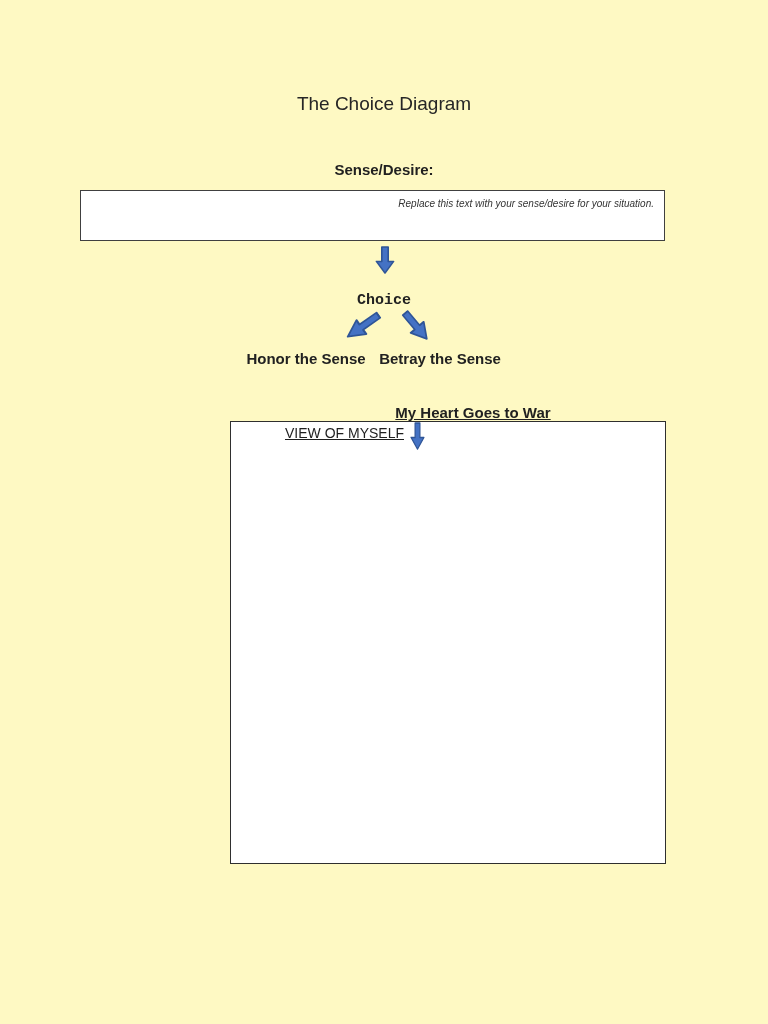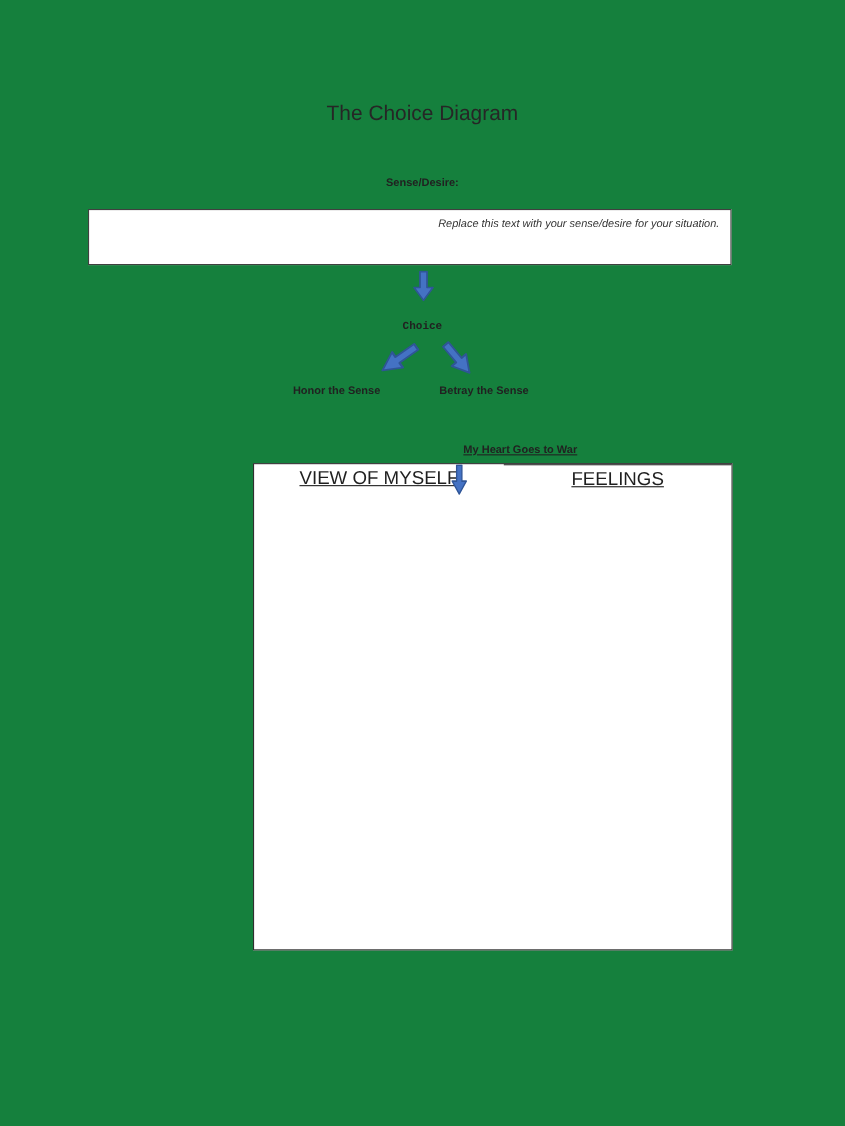--- a/index.html
+++ b/index.html
@@ -4,42 +4,42 @@
 <style>
   html, body { margin: 0; padding: 0; }
   body {
     font-family: "Liberation Sans", "DejaVu Sans", sans-serif;
     background: #ffffff;
   }
   .page {
     position: relative;
     width: 768px;
     height: 1024px;
-    background: #15803d;
+    background: #fef9c3;
     overflow: hidden;
     color: #222222;
   }
   .centered {
     position: absolute;
     left: 0;
     width: 768px;
     text-align: center;
   }
   .anchored {
     position: absolute;
     transform: translateX(-50%);
     white-space: nowrap;
   }
   .doc-title {
     top: 93px;
     font-size: 19px;
     font-weight: 400;
     color: #262626;
   }
-  .bold-label { font-weight: 700; font-size: 10px; color: #212121; }
+  .bold-label { font-weight: 700; font-size: 15px; color: #212121; }
   .sense-label { top: 161px; }
   .sense-box {
     position: absolute;
     left: 80px;
     top: 190px;
     width: 583px;
     height: 49px;
     border: 1.4px solid #404040;
     background: #ffffff;
   }
@@ -78,21 +78,21 @@
     background: #ffffff;
   }
   .quad-cell {
     box-sizing: border-box;
     padding-top: 2px;
     text-align: center;
   }
   .quad-cell.right-col { border-left: 1.3px solid #2f2f2f; }
   .quad-cell.bottom-row { border-top: 1.6px solid #2f2f2f; }
   .quad-header {
-    font-size: 17px;
+    font-size: 14px;
     font-weight: 400;
     color: #1f1f1f;
     text-decoration: underline;
     display: inline-block;
     margin-top: 1px;
   }
 </style>
 </head>
 <body>
 
@@ -127,18 +127,15 @@
   <div class="anchored bold-label war-label">My Heart Goes to War</div>
 
   <svg class="arrow arrow-war" width="15" height="28" viewBox="0 0 20 30" preserveAspectRatio="none">
     <polygon points="6.8,1 13.2,1 13.2,16.5 18.6,16.5 10,29 1.4,16.5 6.8,16.5" stroke-width="1.6" stroke-linejoin="round" fill="#4472C4" stroke="#2F5597"></polygon>
   </svg>
 
   <div class="quad-table">
     <div class="quad-cell">
       <span class="quad-header">VIEW OF MYSELF</span>
     </div>
-    <div class="quad-cell bottom-row">
-      <span class="quad-header">FEELINGS</span>
-    </div>
   </div>
 
 </div>
 
 </body></html>

